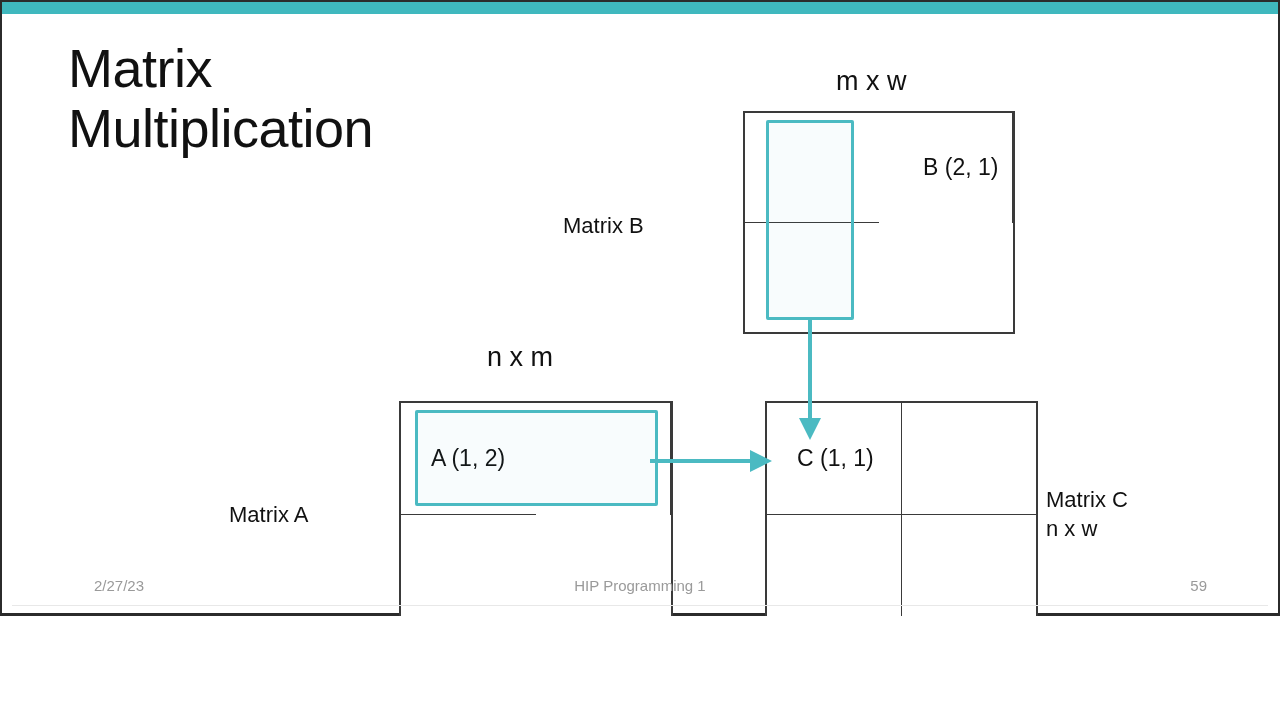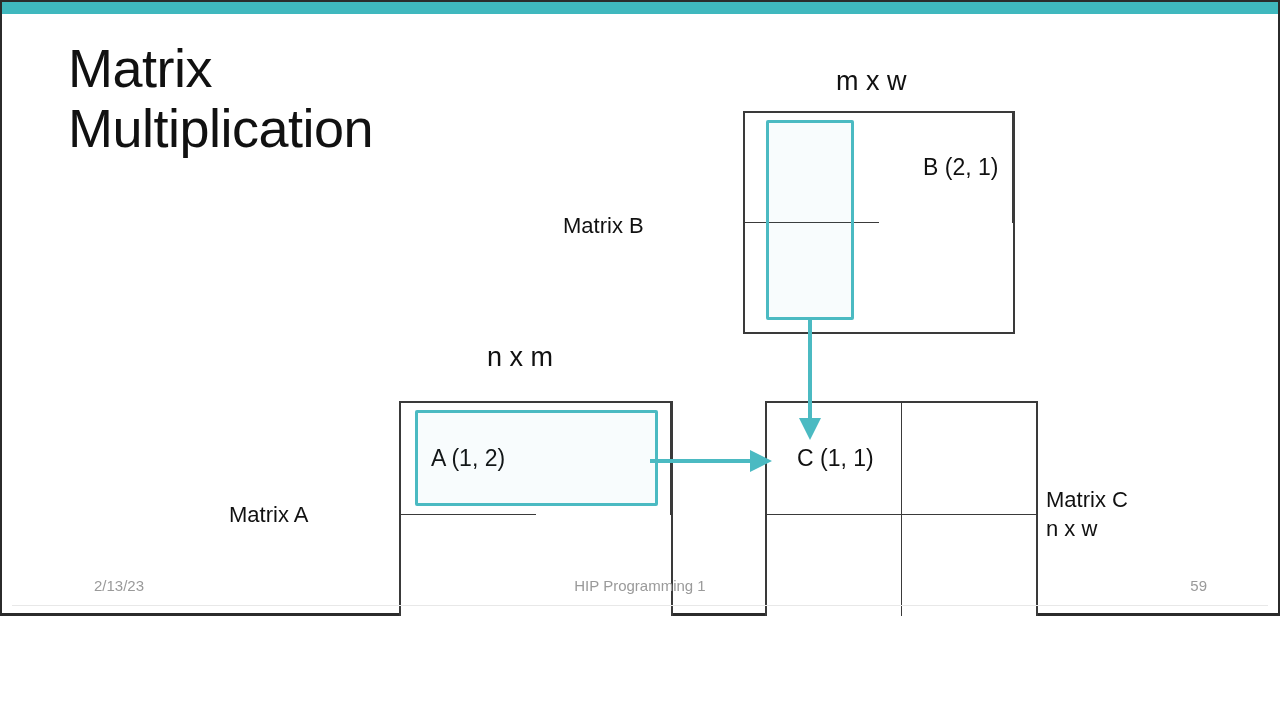--- a/index.html
+++ b/index.html
@@ -206,17 +206,17 @@
     <line x1="30" y1="0" x2="30" y2="103" stroke="#4BBAC2" stroke-width="4"></line>
     <polygon points="30,122 19,100 41,100" fill="#4BBAC2"></polygon>
   </svg>
 
   <svg class="arrow-svg" id="arrow-a-to-c" viewBox="0 0 125 42">
     <line x1="0" y1="21" x2="103" y2="21" stroke="#4BBAC2" stroke-width="4"></line>
     <polygon points="122,21 100,10 100,32" fill="#4BBAC2"></polygon>
   </svg>
 
   <div class="footer-rule"></div>
-  <div class="footer-text" id="footer-date">2/13/23</div>
+  <div class="footer-text" id="footer-date">2/27/23</div>
   <div class="footer-text" id="footer-center">HIP Programming 1</div>
   <div class="footer-text" id="footer-page">59</div>
 
 </div>
 
 </body></html>

